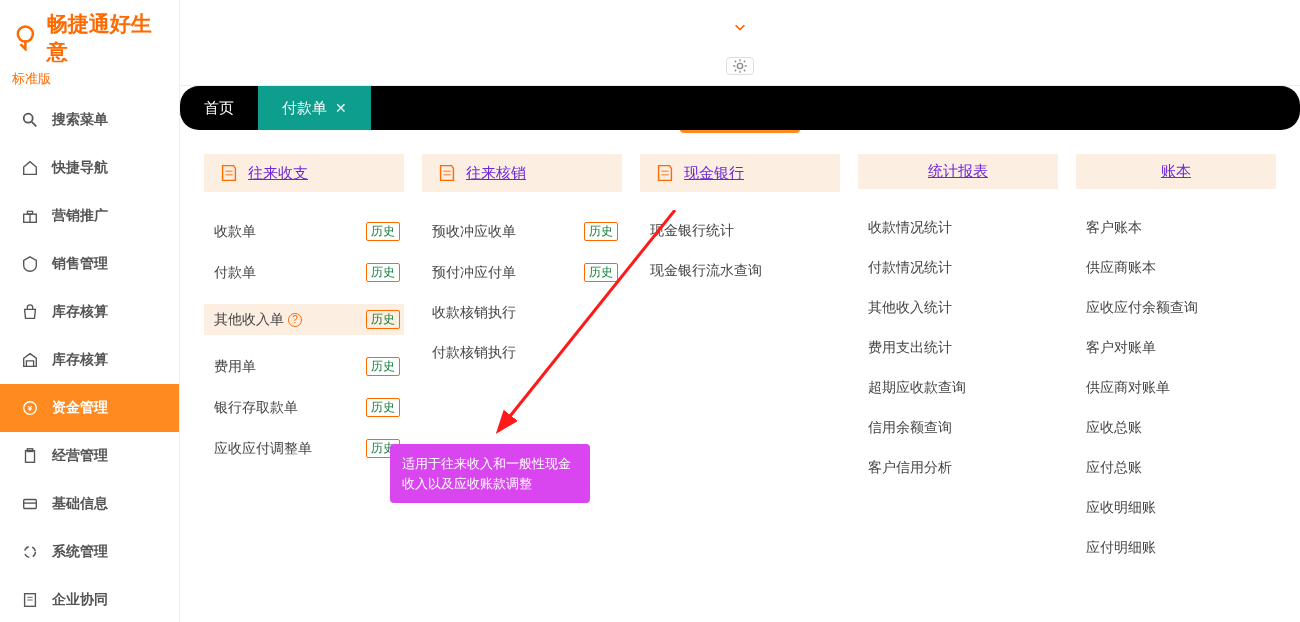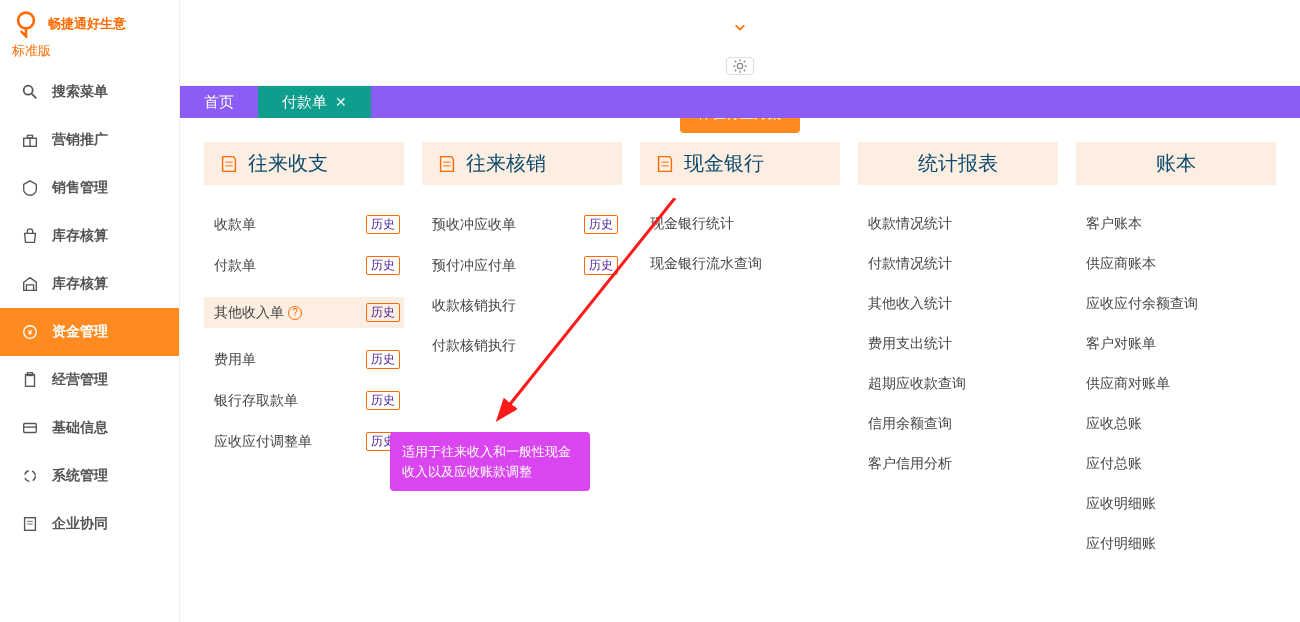--- a/index.html
+++ b/index.html
@@ -3,51 +3,51 @@
   <meta charset="utf-8">
   <style>
     * { box-sizing: border-box; margin: 0; padding: 0; }
     body { font-family: "Microsoft YaHei", "PingFang SC", sans-serif; font-size: 14px; color: #333; background: #f5f5f5; width: 1300px; height: 622px; overflow: hidden; }
     .app { display: flex; height: 100%; background: #fff; }
     
     
     .sidebar { width: 180px; background: #fff; border-right: 1px solid #eee; flex-shrink: 0; }
     .logo { display: flex; align-items: center; padding: 10px 12px 4px; gap: 8px; }
     .logo-icon { width: 28px; height: 28px; }
-    .logo-text { color: #ff6a00; font-size: 13px; font-weight: bold; }
+    .logo-text { color: #ff6a00; font-size: 21px; font-weight: bold; }
     .logo-sub { color: #ff6a00; font-size: 13px; padding: 0 12px 8px; }
     .nav-item { display: flex; align-items: center; gap: 12px; padding: 14px 20px; cursor: pointer; color: #555; font-weight: bold; }
     .nav-item.active { background: #ff8a1f; color: #fff; }
     .nav-item .icon { width: 20px; height: 20px; display: inline-flex; align-items: center; justify-content: center; }
     .nav-item .icon svg { width: 18px; height: 18px; }
     
     
     .main { flex: 1; display: flex; flex-direction: column; }
     .topbar { height: 86px; display: flex; align-items: center; padding: 0 18px; gap: 20px; border-bottom: 1px solid #eee; flex-direction: column; }
     .topbar-blur { width: 240px; height: 40px; background: linear-gradient(90deg, #e9e9e9, #f0f0f0); filter: blur(1px); border-radius: 3px; }
     .chevron-down { color: #ff6a00; }
     .gear-btn { width: 28px; height: 28px; display: inline-flex; align-items: center; justify-content: center; color: #888; border: 1px solid #ddd; border-radius: 4px; cursor: pointer; }
     .primary-btn { background: #ff8a1f; color: #fff; padding: 10px 18px; border: none; border-radius: 4px; cursor: pointer; font-size: 14px; }
     
-    .tabs { display: flex; background: #8b5cf6; height: 32px; }
+    .tabs { display: flex; background: #000000; height: 44px; border-radius: 19px; }
     .tab { padding: 0 24px; display: flex; align-items: center; gap: 8px; color: #fff; cursor: pointer; font-size: 15px; }
     .tab.active { background: #0e9e8e; }
     .tab .close { font-size: 14px; opacity: .9; }
     
     .content { flex: 1; padding: 24px 24px; overflow: auto; position: relative; }
     .columns { display: flex; gap: 18px; align-items: flex-start; }
     .col { width: 200px; flex-shrink: 0; }
-    .col-header { background: #fdeee2; color: #0c4a6e; padding: 8px 14px; display: flex; align-items: center; gap: 8px; font-size: 20px; }
+    .col-header { background: #fdeee2; color: #6d28d9; padding: 8px 14px; display: flex; align-items: center; gap: 8px; font-size: 15px; text-decoration: underline; }
     .col-header.plain { background: #fdeee2; justify-content: center; }
     .col-header .hicn { width: 22px; height: 22px; }
     .col-body { padding-top: 18px; display: flex; flex-direction: column; gap: 22px; margin-top: 12px; }
     .link-row { display: flex; align-items: center; justify-content: space-between; padding: 0 4px 0 10px; cursor: pointer; }
     .link-row.hover { background: #fdeee2; padding-top: 6px; padding-bottom: 6px; }
     .link-label { color: #444; display: flex; align-items: center; gap: 4px; }
-    .history-tag { font-size: 12px; color: #4c1d95; border: 1px solid #ff6a00; padding: 0 4px; border-radius: 2px; }
+    .history-tag { font-size: 12px; color: #15803d; border: 1px solid #ff6a00; padding: 0 4px; border-radius: 2px; }
     .help-icon { display: inline-flex; width: 14px; height: 14px; border: 1px solid #ff6a00; color: #ff6a00; border-radius: 50%; font-size: 10px; align-items: center; justify-content: center; }
     
     
     .tooltip { position: absolute; top: 314px; left: 210px; background: #d946ef; color: #fff; padding: 10px 12px; border-radius: 4px; font-size: 13px; line-height: 1.5; max-width: 200px; z-index: 10; }
     
     
     .arrow-svg { position: absolute; top: 80px; left: 315px; pointer-events: none; z-index: 9; }
   </style>
 </head>
 <body>
@@ -66,20 +66,28 @@
     <div class="logo-sub">标准版</div>
     <nav id="nav">
         <div class="nav-item">
           <span class="icon">
             <svg viewBox="0 0 20 20">
               <circle cx="8" cy="8" r="5" fill="none" stroke="currentColor" stroke-width="2"></circle>
               <line x1="12" y1="12" x2="17" y2="17" stroke="currentColor" stroke-width="2"></line>
             </svg>
           </span>
           <span>搜索菜单</span>
+        </div>
+        <div class="nav-item">
+          <span class="icon">
+            <svg viewBox="0 0 20 20">
+              <path d="M3 9 L10 3 L17 9 V17 H3 Z" fill="none" stroke="currentColor" stroke-width="1.5"></path>
+            </svg>
+          </span>
+          <span>快捷导航</span>
         </div>
         <div class="nav-item">
           <span class="icon">
             <svg viewBox="0 0 20 20">
               <rect x="3" y="8" width="14" height="9" fill="none" stroke="currentColor" stroke-width="1.5"></rect>
               <line x1="10" y1="8" x2="10" y2="17" stroke="currentColor" stroke-width="1.5"></line>
               <path d="M10 8 C6 8 6 3 10 5 C14 3 14 8 10 8" fill="none" stroke="currentColor" stroke-width="1.5"></path>
             </svg>
           </span>
           <span>营销推广</span>

